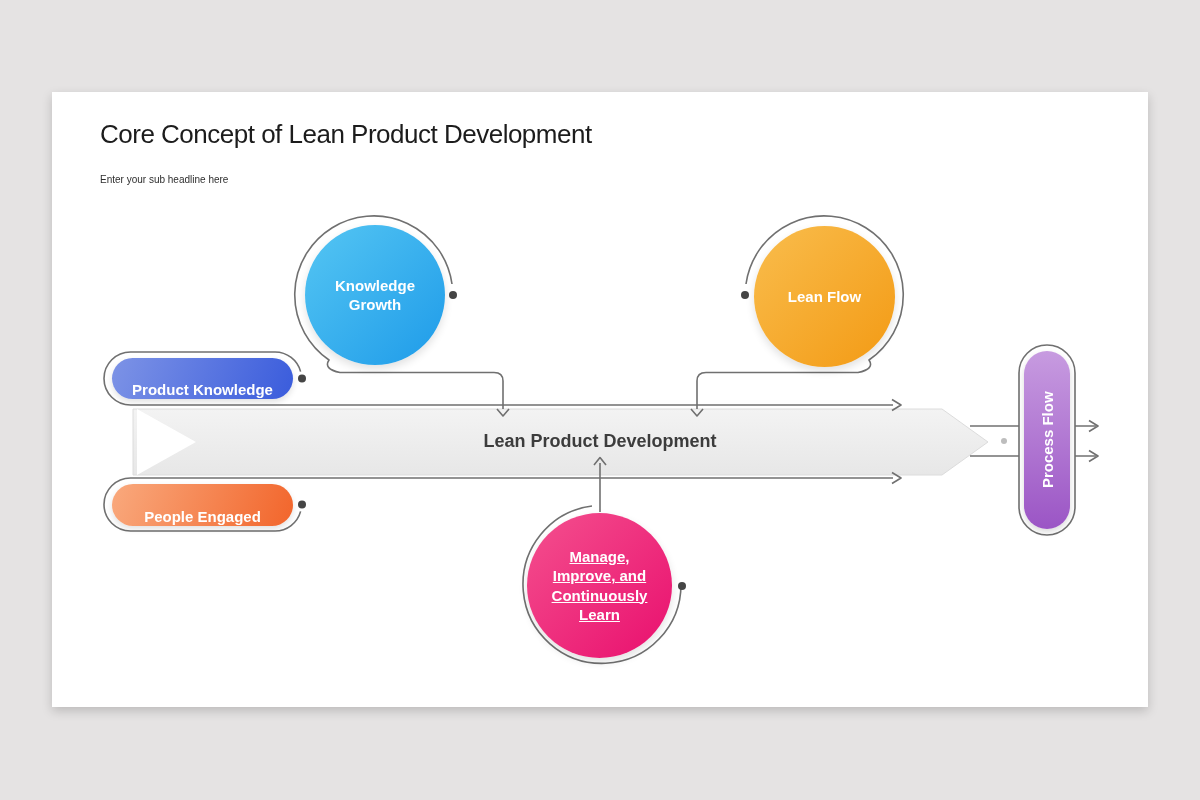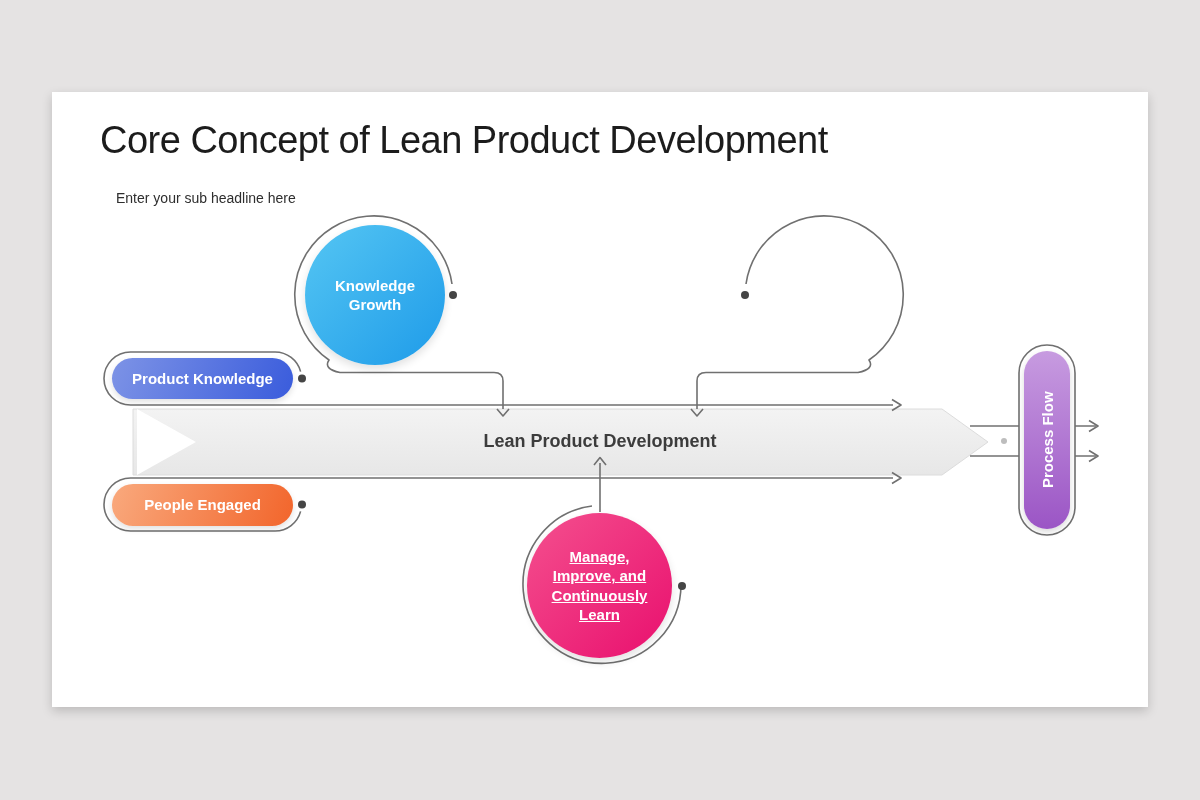--- a/index.html
+++ b/index.html
@@ -1,34 +1,34 @@
 <!DOCTYPE html>
 <html><head>
 <meta charset="utf-8">
 <style>
   html,body { margin:0; padding:0; }
   body { font-family:"Liberation Sans", sans-serif; }
   .stage { position:relative; width:1200px; height:800px; background:#E5E3E3; overflow:hidden; }
   .slide { position:absolute; left:52px; top:92px; width:1096px; height:615px; background:#FFFFFF;
            box-shadow:0 4px 10px rgba(0,0,0,0.18); }
-  .title { position:absolute; left:100px; top:119px; margin:0; font-size:38px; font-weight:400;
+  .title { position:absolute; left:100px; top:119px; margin:0; font-size:26px; font-weight:400;
            letter-spacing:-0.5px; color:#1C1C1C; }
-  .subtitle { position:absolute; left:100px; top:174px; margin:16px; font-size:14px; color:#2E2E2E; }
+  .subtitle { position:absolute; left:100px; top:174px; margin:0; font-size:10px; color:#2E2E2E; }
   svg.wires { position:absolute; left:0; top:0; width:1200px; height:800px; z-index:2; }
   .ln { fill:none; stroke:#707070; stroke-width:1.6px; stroke-linejoin:round; }
   .dot { fill:#454545; }
   .dot-light { fill:#BDBDBD; }
   .shape { position:absolute; z-index:3; display:flex; align-items:center; justify-content:center;
            text-align:center; color:#FFFFFF; font-weight:bold; font-size:15px; line-height:1.3;
            white-space:pre-line; }
   .circle { border-radius:50%; box-shadow:0 4px 8px rgba(0,0,0,0.12); }
   .circle-blue   { left:305px; top:225px; width:140px; height:140px; background:linear-gradient(135deg,#55C6F3,#1E9BE9); }
   .circle-orange { left:754px; top:226px; width:141px; height:141px; background:linear-gradient(135deg,#F9BD4D,#F39A14); }
   .circle-pink   { left:527px; top:513px; width:145px; height:145px; background:linear-gradient(135deg,#F4508E,#E90F6E);text-decoration:underline; }
-  .pill { border-radius:21px; box-shadow:0 3px 6px rgba(0,0,0,0.12); }
+  .pill { border-radius:21px; box-shadow:0 3px 6px rgba(0,0,0,0.12);align-items:flex-end; }
   .pill-blue   { left:112px; top:358px; width:181px; height:41px; background:linear-gradient(110deg,#7D93E6,#3A5CDC); }
   .pill-orange { left:112px; top:484px; width:181px; height:42px; background:linear-gradient(110deg,#F9A97D,#F2652B); }
   .pill-purple { left:1024px; top:351px; width:46px; height:178px; border-radius:23px;
                  background:linear-gradient(180deg,#C79BE0,#9B55C5); box-shadow:0 3px 6px rgba(0,0,0,0.15); }
   .pill-purple span { transform:rotate(-90deg); white-space:nowrap; }
   .banner-label { left:450px; top:409px; width:300px; height:66px; color:#3C3C3C; font-size:18px;
                   box-shadow:none;text-align:center; }
 </style>
 </head>
 <body>
@@ -81,20 +81,23 @@
     <rect x="1019" y="345" width="56" height="190" rx="28" fill="#FFFFFF" stroke="#707070" stroke-width="1.6"></rect>
   </svg>
 
   <div class="shape banner-label">Lean Product Development</div>
 
   <div class="shape circle circle-blue">
     <span>Knowledge
 Growth</span>
   </div>
 
+  <div class="shape circle circle-orange">
+    <span>Lean Flow</span>
+  </div>
 
   <div class="shape circle circle-pink">
     <span>Manage,
 Improve, and
 Continuously
 Learn</span>
   </div>
 
   <div class="shape pill pill-blue">
     <span>Product Knowledge</span>

